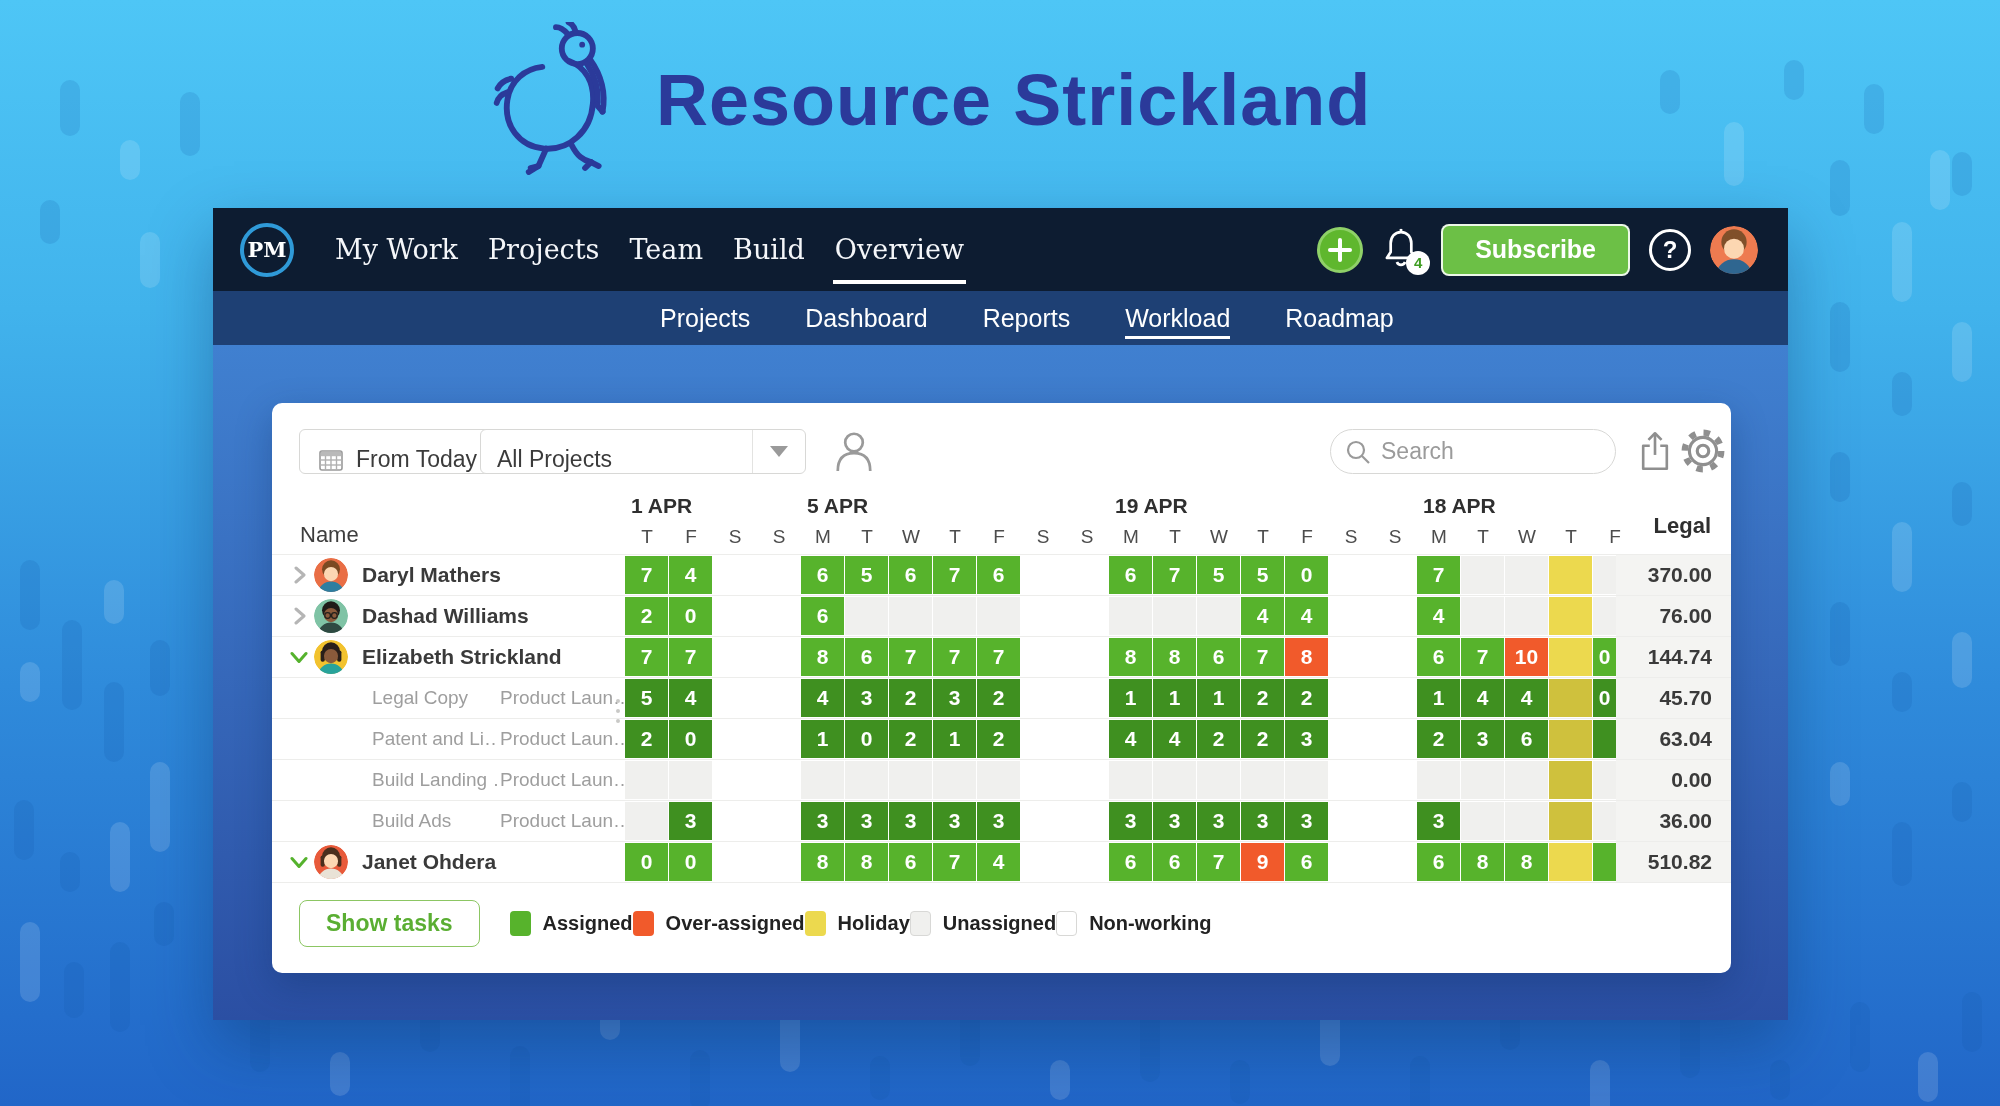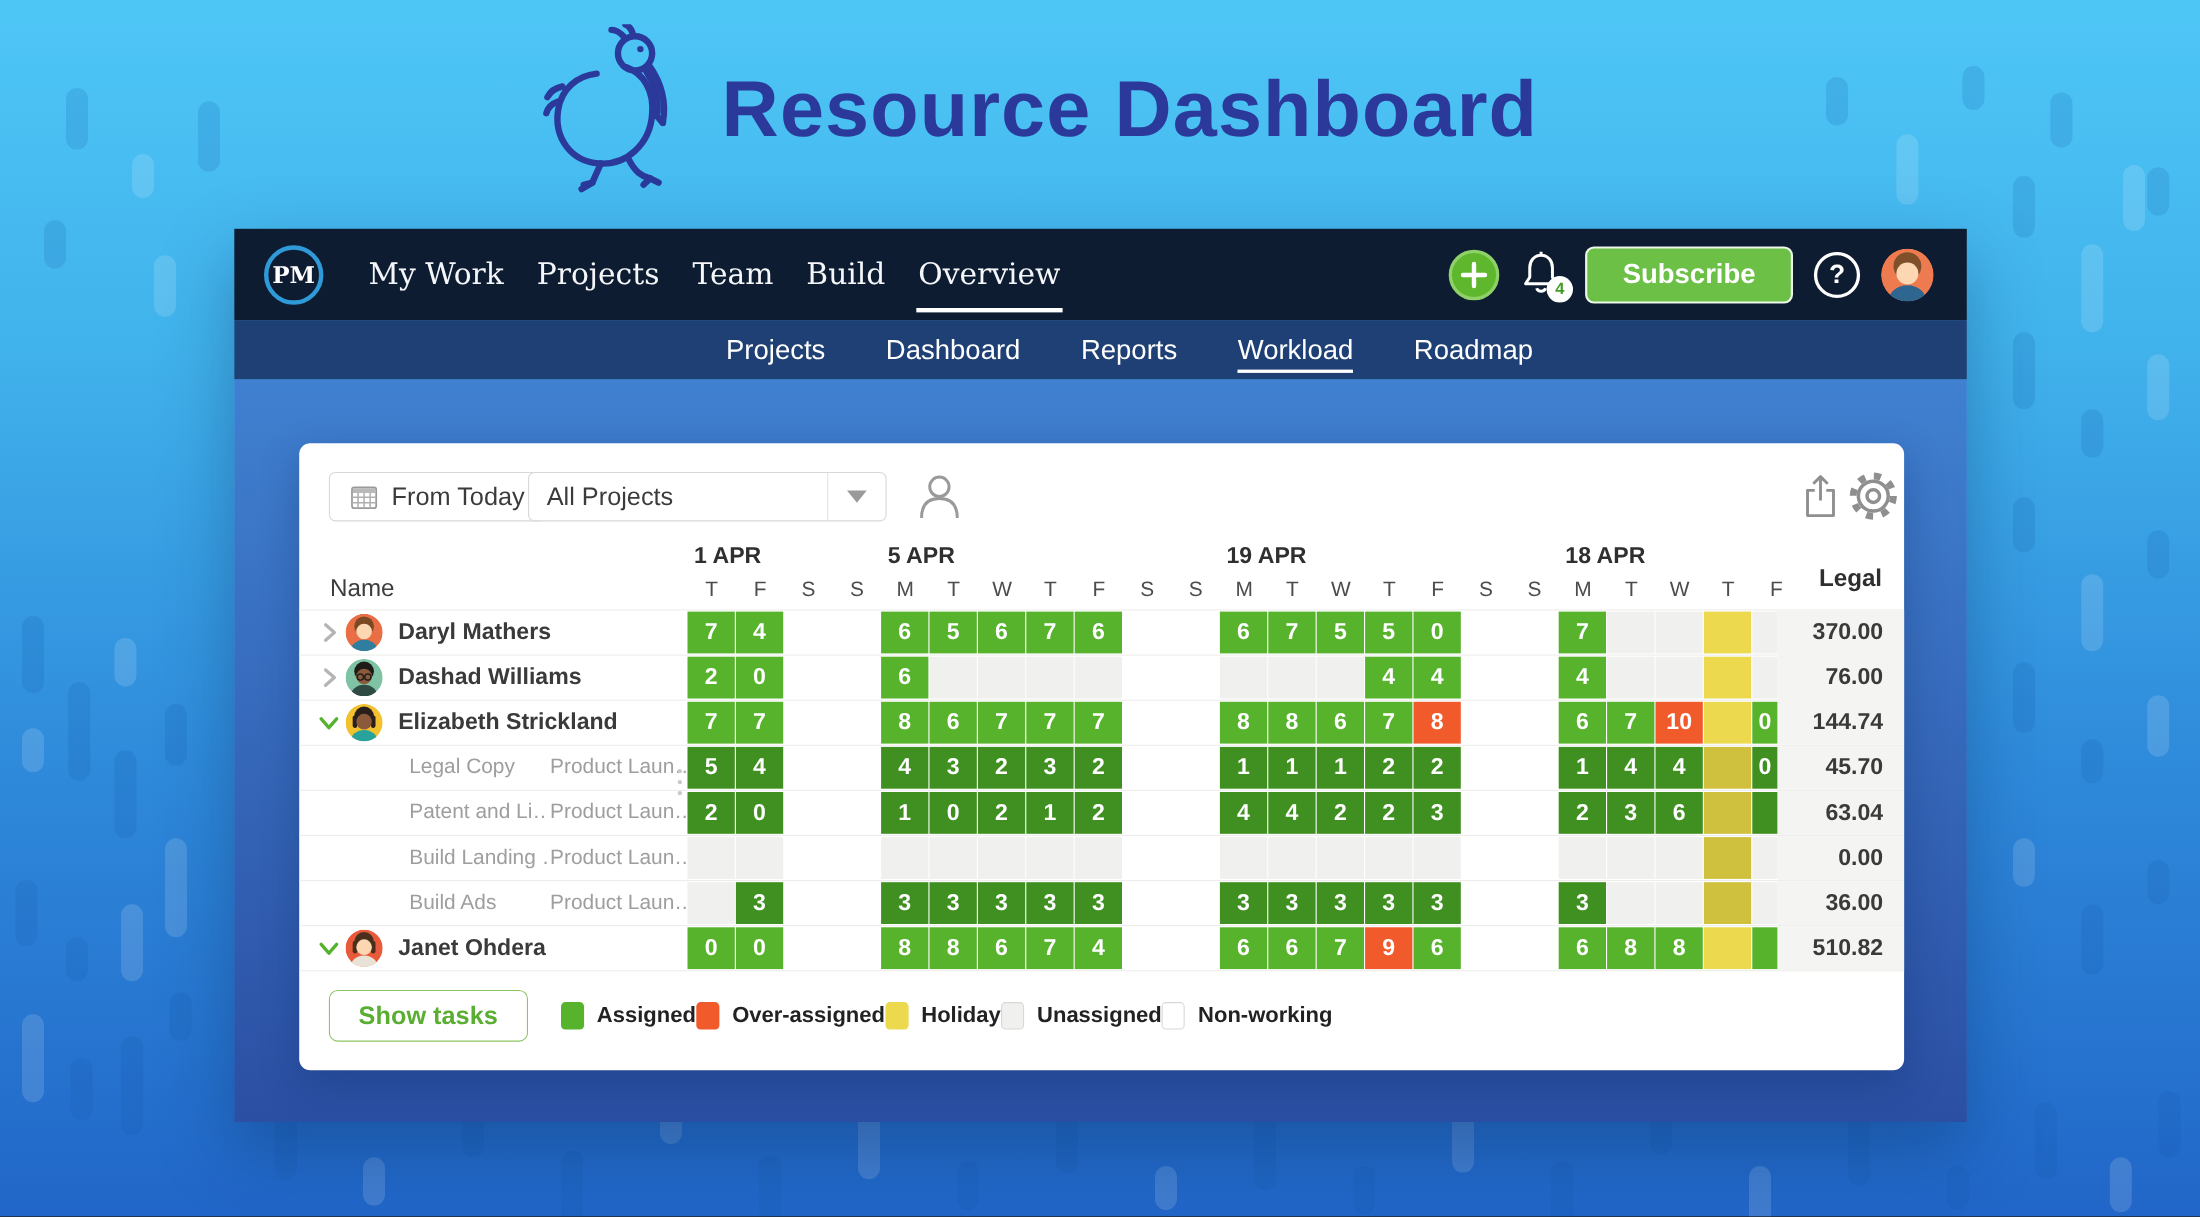--- a/index.html
+++ b/index.html
@@ -41,21 +41,21 @@
   .subnav{height:54px;background:#1e4074;display:flex;align-items:center;padding-left:447px;gap:55px;}
   .subnav-item{color:#fff;font-size:25px;height:54px;display:flex;align-items:center;position:relative;white-space:nowrap;}
   .subnav-item.active::after{content:"";position:absolute;left:0;right:0;bottom:6px;height:3px;background:#fff;}
 
   .app-body{height:675px;background:linear-gradient(180deg,#4080d0 0%,#2b4fa3 100%);position:relative;}
   .panel{position:absolute;left:59px;top:58px;width:1459px;height:570px;background:#fff;border-radius:10px;
     box-shadow:0 12px 36px rgba(10,40,90,.30);}
 
   
   .tool-btn{position:absolute;height:45px;background:#fff;border:1.5px solid #d8d8d6;border-radius:6px;
-    display:flex;align-items:center;color:#3b3b3b;font-size:23px;box-sizing:border-box;}
+    display:flex;align-items:flex-end;color:#3b3b3b;font-size:23px;box-sizing:border-box;}
   #fromToday{left:27px;top:26px;padding:0 18px;gap:12px;}
   #projectSelect{left:208px;top:26px;width:326px;padding-left:16px;}
   .caret-zone{margin-left:auto;width:52px;height:100%;border-left:1.5px solid #e3e3e1;display:flex;align-items:center;justify-content:center;}
   .caret{width:0;height:0;border-left:9px solid transparent;border-right:9px solid transparent;border-top:11px solid #9a9a9a;}
   .person-filter{position:absolute;left:560px;top:26px;}
   .search{position:absolute;left:1058px;top:26px;width:286px;height:45px;border:1.5px solid #d8d8d6;border-radius:23px;
     display:flex;align-items:center;padding-left:14px;gap:10px;color:#9b9b9b;font-size:23px;box-sizing:border-box;}
   .icon-abs{position:absolute;}
 
   
@@ -171,21 +171,21 @@
         <path d="M26,58 q-10,2 -14,10"></path>
         <path d="M22,72 q-9,3 -11,11"></path>
         <path d="M62,130 L54,148 L44,154"></path>
         <path d="M54,148 l-8,2"></path>
         <path d="M88,126 C94,138 100,142 108,144"></path>
         <path d="M108,144 l-6,6"></path>
         <path d="M108,144 l8,4"></path>
       </g>
       <circle cx="99" cy="23" r="3" fill="#2b3a9a"></circle>
     </svg>
-    <h1>Resource Dashboard</h1>
+    <h1>Resource Strickland</h1>
   </div>
 
   <div class="window">
     <div class="navbar">
       <div class="pm-logo">PM</div>
       <nav class="main-nav" id="mainNav">
           <span class="nav-item">My Work</span>
           <span class="nav-item">Projects</span>
           <span class="nav-item">Team</span>
           <span class="nav-item">Build</span>
@@ -246,20 +246,27 @@
           <div class="caret-zone">
             <div class="caret"></div>
           </div>
         </div>
 
         <svg class="person-filter" width="44" height="46" viewBox="0 0 32 34">
           <circle cx="16" cy="10" r="6.5" fill="none" stroke="#9a9a9a" stroke-width="2"></circle>
           <path d="M4,31 C4,21.5 9,17.8 16,17.8 C23,17.8 28,21.5 28,31" fill="none" stroke="#9a9a9a" stroke-width="2"></path>
         </svg>
 
+        <div class="search">
+          <svg width="26" height="26" viewBox="0 0 26 26">
+            <circle cx="11" cy="11" r="8" fill="none" stroke="#9a9a9a" stroke-width="2.2"></circle>
+            <line x1="17" y1="17" x2="24" y2="24" stroke="#9a9a9a" stroke-width="2.2"></line>
+          </svg>
+          <span>Search</span>
+        </div>
 
         <svg class="icon-abs" style="left:1364px;top:27px" width="38" height="42" viewBox="0 0 28 32">
           <path d="M10,12 H5 V29.5 H23 V12 H18" fill="none" stroke="#8f8f8f" stroke-width="2" stroke-linejoin="round"></path>
           <line x1="14" y1="3" x2="14" y2="19" stroke="#8f8f8f" stroke-width="2"></line>
           <polyline points="9,7.5 14,2.5 19,7.5" fill="none" stroke="#8f8f8f" stroke-width="2" stroke-linejoin="round"></polyline>
         </svg>
         <svg class="icon-abs" style="left:1408px;top:25px" width="46" height="46" viewBox="0 0 44 44">
           <circle cx="22" cy="22" r="17.5" fill="none" stroke="#8f8f8f" stroke-width="6" stroke-dasharray="6.1 7.64"></circle>
           <circle cx="22" cy="22" r="13" fill="none" stroke="#8f8f8f" stroke-width="3"></circle>
           <circle cx="22" cy="22" r="5.5" fill="none" stroke="#8f8f8f" stroke-width="3"></circle>

